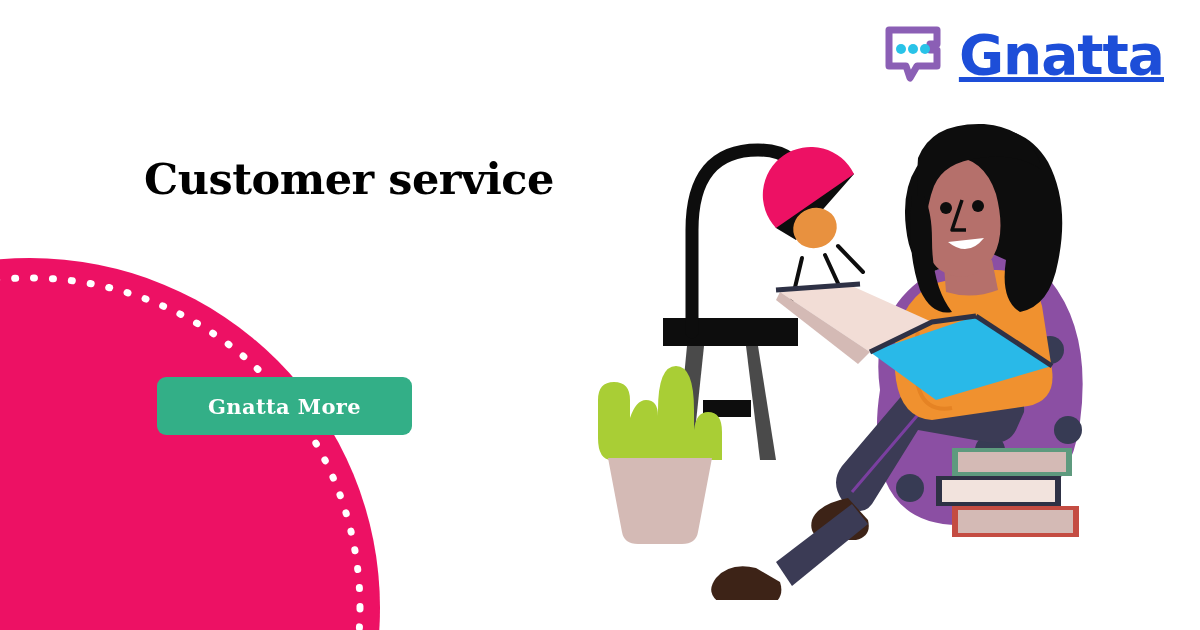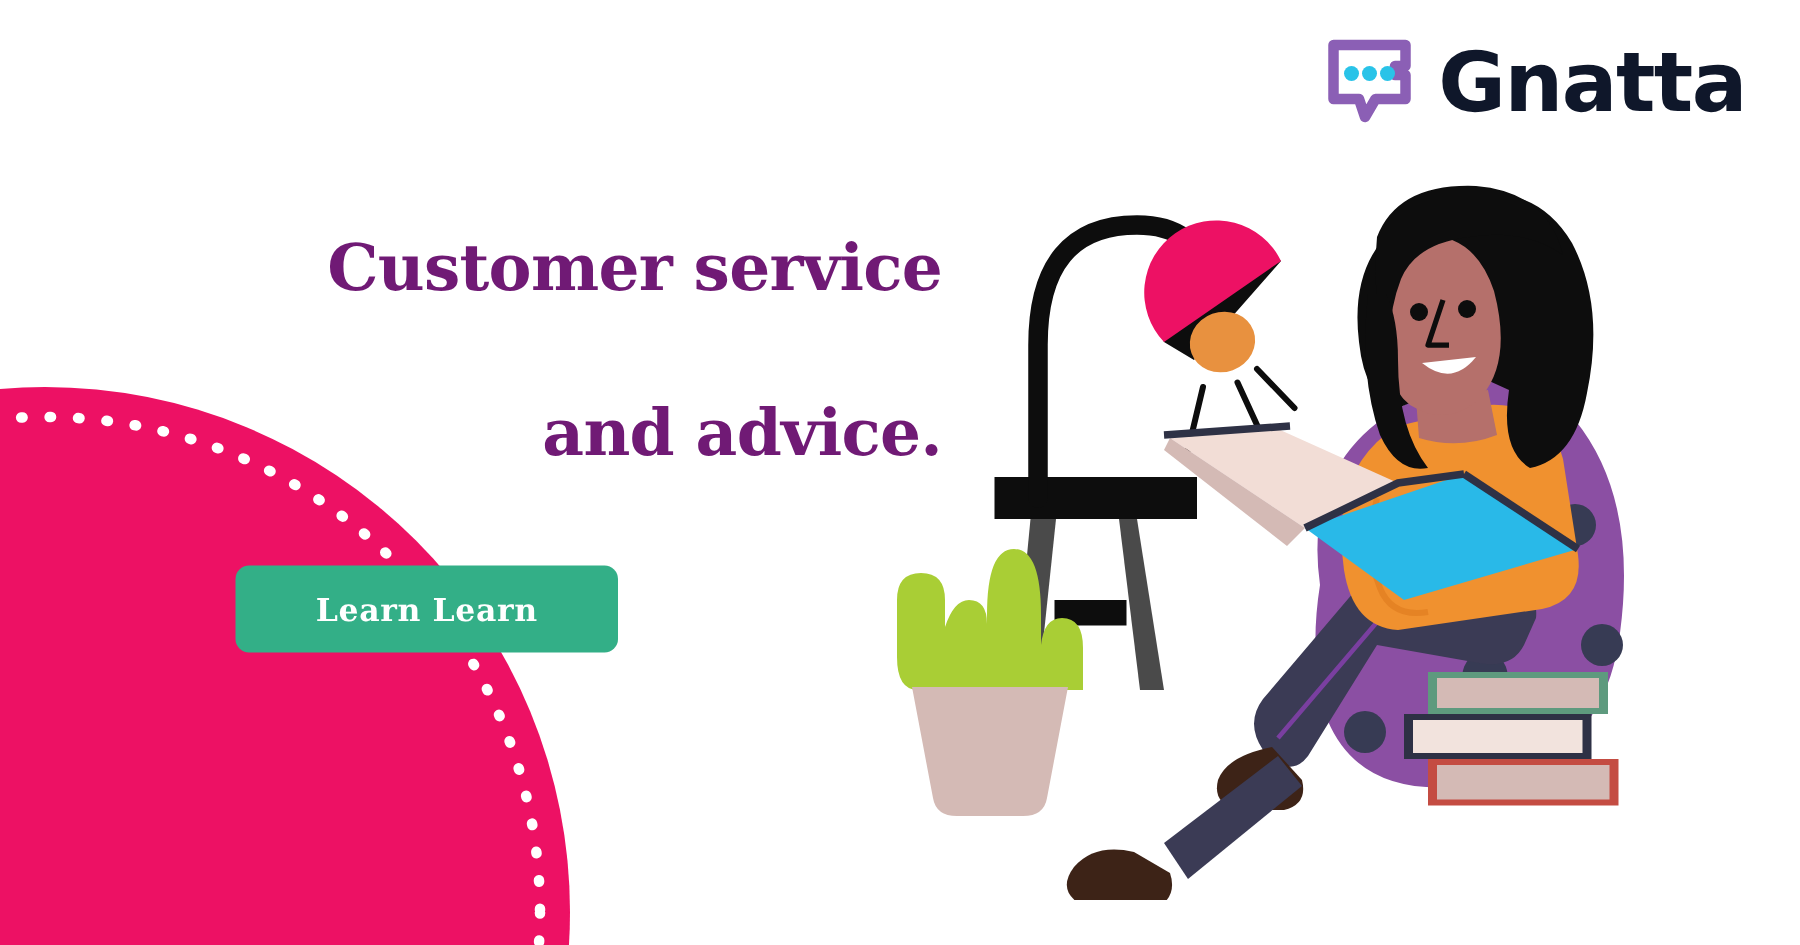--- a/index.html
+++ b/index.html
@@ -38,36 +38,36 @@
     display:flex;
     align-items:center;
     gap:16px;
   }
   .logo-icon { width:60px; height:58px; display:block; }
   .logo-word {
     font-family:"DejaVu Sans", sans-serif;
     font-size:55px;
     font-weight:bold;
     letter-spacing:-1px;
-    color:#0f172a;
+    color:#1d4ed8;
     line-height:1;
+    text-decoration:underline;
   }
 
   
   .headline {
     position:absolute;
-    left:158px; top:152px;
+    left:144px; top:152px;
     width:470px;
     font-family:"DejaVu Serif", serif;
     font-weight:bold;
     font-size:43px;
     line-height:1.28;
-    color:#701a75;
+    color:#000000;
     letter-spacing:-0.5px;
-    text-align:right;
   }
 
   
   .cta {
     position:absolute;
     left:157px; top:377px;
     width:255px; height:58px;
     background:#33AF87;
     border:none;
     border-radius:9px;
@@ -105,24 +105,23 @@
       <circle cx="18" cy="23" r="5" fill="#29C3E8"></circle>
       <circle cx="30" cy="23" r="5" fill="#29C3E8"></circle>
       <circle cx="42" cy="23" r="5" fill="#29C3E8"></circle>
     </svg>
     <span class="logo-word">Gnatta</span>
   </div>
 
   <h1 class="headline">
     <span>Customer service</span><br>
     <br>
-    <span>and advice.</span>
   </h1>
 
-  <button class="cta">Learn Learn</button>
+  <button class="cta">Gnatta More</button>
 
   <svg class="illustration" viewBox="0 0 620 500">
 
     <g>
       <rect x="83" y="218" width="135" height="28" fill="#0D0D0D"></rect>
       <path d="M107 246 L96 360 L112 360 L124 246 Z" fill="#4A4A4A"></path>
       <path d="M178 246 L196 360 L180 360 L166 246 Z" fill="#4A4A4A"></path>
       <rect x="123" y="300" width="48" height="17" fill="#0D0D0D"></rect>
     </g>
 

